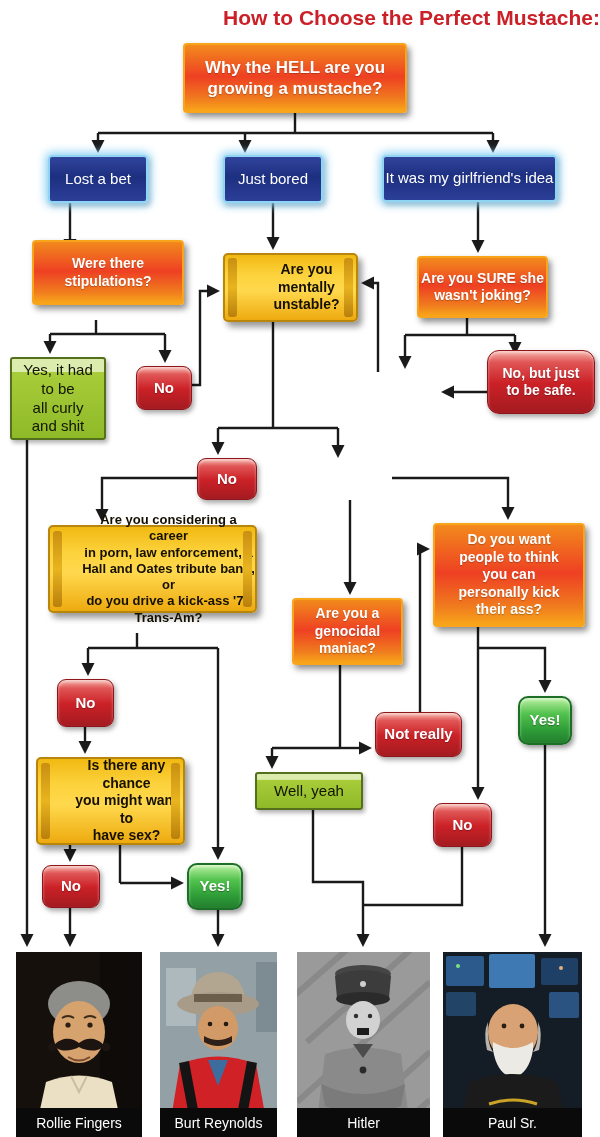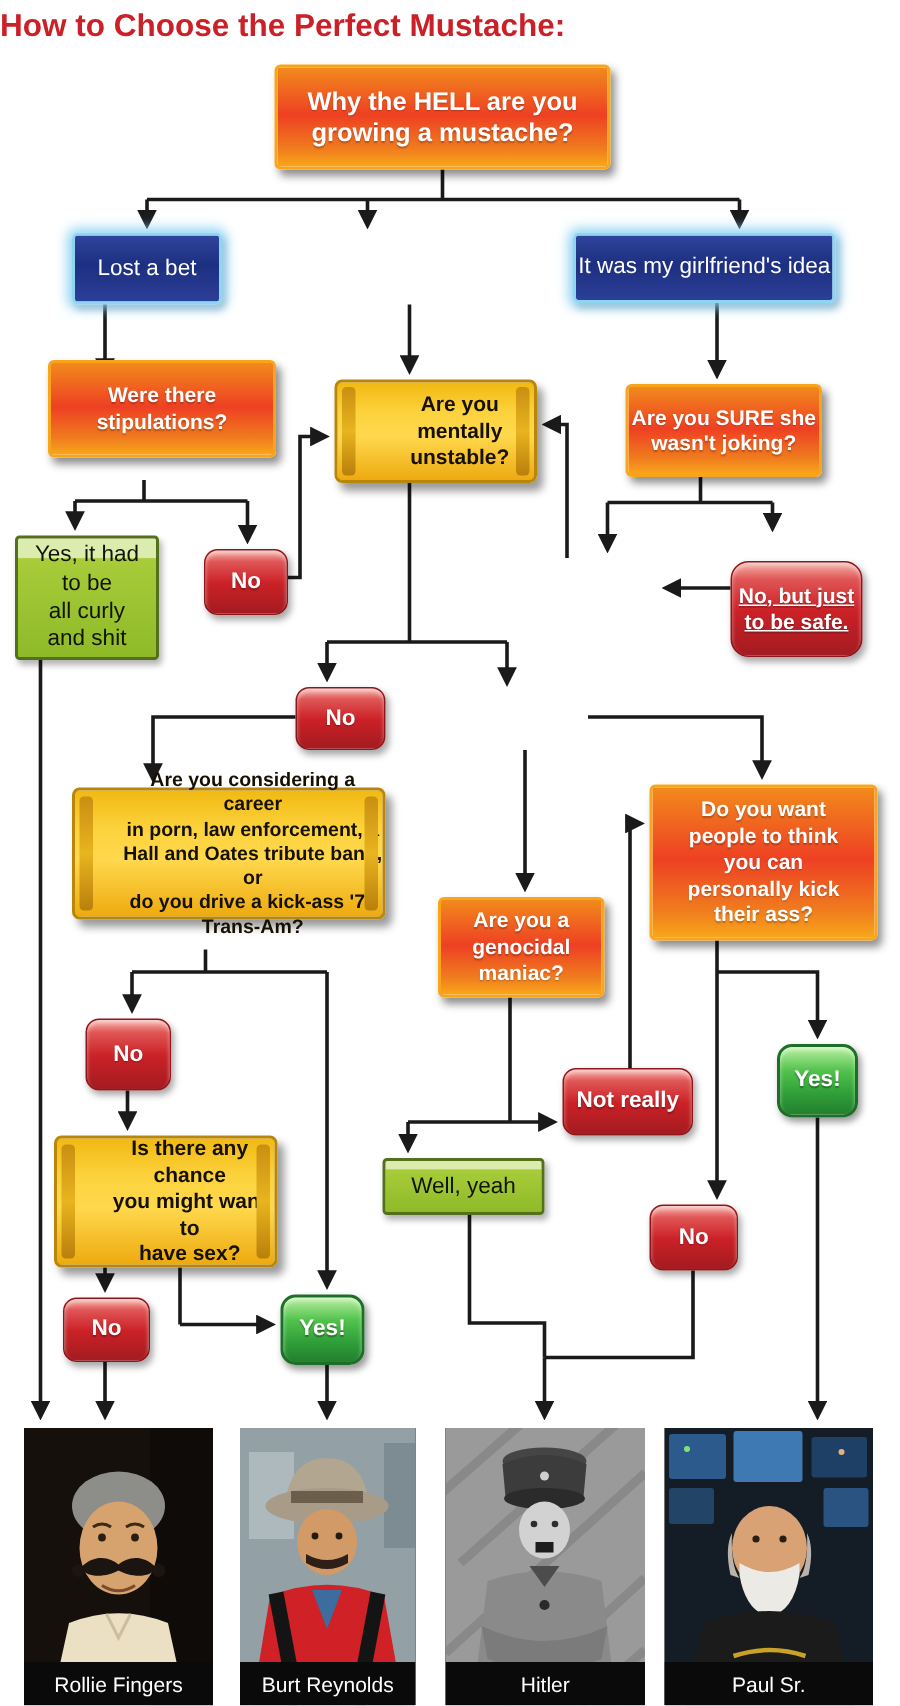--- a/index.html
+++ b/index.html
@@ -1,18 +1,18 @@
 <!DOCTYPE html>
 <html><head>
 <meta charset="utf-8">
 <style>
   html,body{margin:0;padding:0;background:#fff;}
   .canvas{position:relative;width:600px;height:1137px;background:#fff;overflow:hidden;
           font-family:"Liberation Sans",sans-serif;}
-  .title{position:absolute;top:6px;left:0;right:0;text-align:left;
+  .title{position:absolute;top:6px;left:0;right:0;text-align:right;
          font-size:21px;font-weight:bold;color:#cb2027;}
   svg.edges{position:absolute;top:0;left:0;pointer-events:none;}
   .node{position:absolute;display:flex;align-items:center;justify-content:center;
         text-align:center;white-space:pre-line;box-sizing:border-box;line-height:1.25;}
   .orange{background:linear-gradient(180deg,#f28a1c 0%,#ee4023 48%,#f07c1e 82%,#f9a61a 100%);
           border:2px solid #f9a51b;border-radius:4px;color:#fff;font-weight:bold;font-size:14px;
           box-shadow:3px 4px 6px rgba(0,0,0,.45);text-shadow:0 1px 1px rgba(0,0,0,.25);}
   .root{font-size:17px;}
   .blue{background:linear-gradient(180deg,#30449c 0%,#1d2f80 45%,#2c3f98 100%);
         border:2px solid #8fd4f2;border-radius:4px;color:#fff;font-size:15px;
@@ -100,35 +100,36 @@
       <path d="M27,440 L27,943"></path>
       <path d="M218,910 L218,943"></path>
       <path d="M363,905 L363,943"></path>
     </g>
   </svg>
 
   <div class="node orange root" style="left:183px;top:43px;width:224px;height:70px;">Why the HELL are you
 growing a mustache?</div>
 
   <div class="node blue" style="left:48px;top:155px;width:100px;height:48px;">Lost a bet</div>
+  <div class="node blue" style="left:223px;top:155px;width:100px;height:48px;">Just bored</div>
   <div class="node blue" style="left:382px;top:155px;width:175px;height:47px;">It was my girlfriend's idea</div>
 
   <div class="node orange" style="left:32px;top:240px;width:152px;height:65px;">Were there
 stipulations?</div>
   <div class="node gold" style="left:223px;top:253px;width:135px;height:69px;">Are you mentally
 unstable?</div>
   <div class="node orange" style="left:417px;top:256px;width:131px;height:62px;">Are you SURE she
 wasn't joking?</div>
 
   <div class="node greenlite" style="left:10px;top:357px;width:96px;height:83px;">Yes, it had
 to be
 all curly
 and shit</div>
   <div class="node redbtn" style="left:136px;top:366px;width:56px;height:44px;">No</div>
-  <div class="node redbtn wrap" style="left:487px;top:374px;width:88px;height:64px;text-decoration:underline;">No, but just
+  <div class="node redbtn wrap" style="left:487px;top:350px;width:108px;height:64px;">No, but just
 to be safe.</div>
 
   <div class="node redbtn" style="left:197px;top:458px;width:60px;height:42px;">No</div>
 
   <div class="node gold small" style="left:48px;top:525px;width:209px;height:88px;">Are you considering a career
 in porn, law enforcement, a
 Hall and Oates tribute band, or
 do you drive a kick-ass '77
 Trans-Am?</div>
   <div class="node orange" style="left:433px;top:523px;width:152px;height:104px;">Do you want

